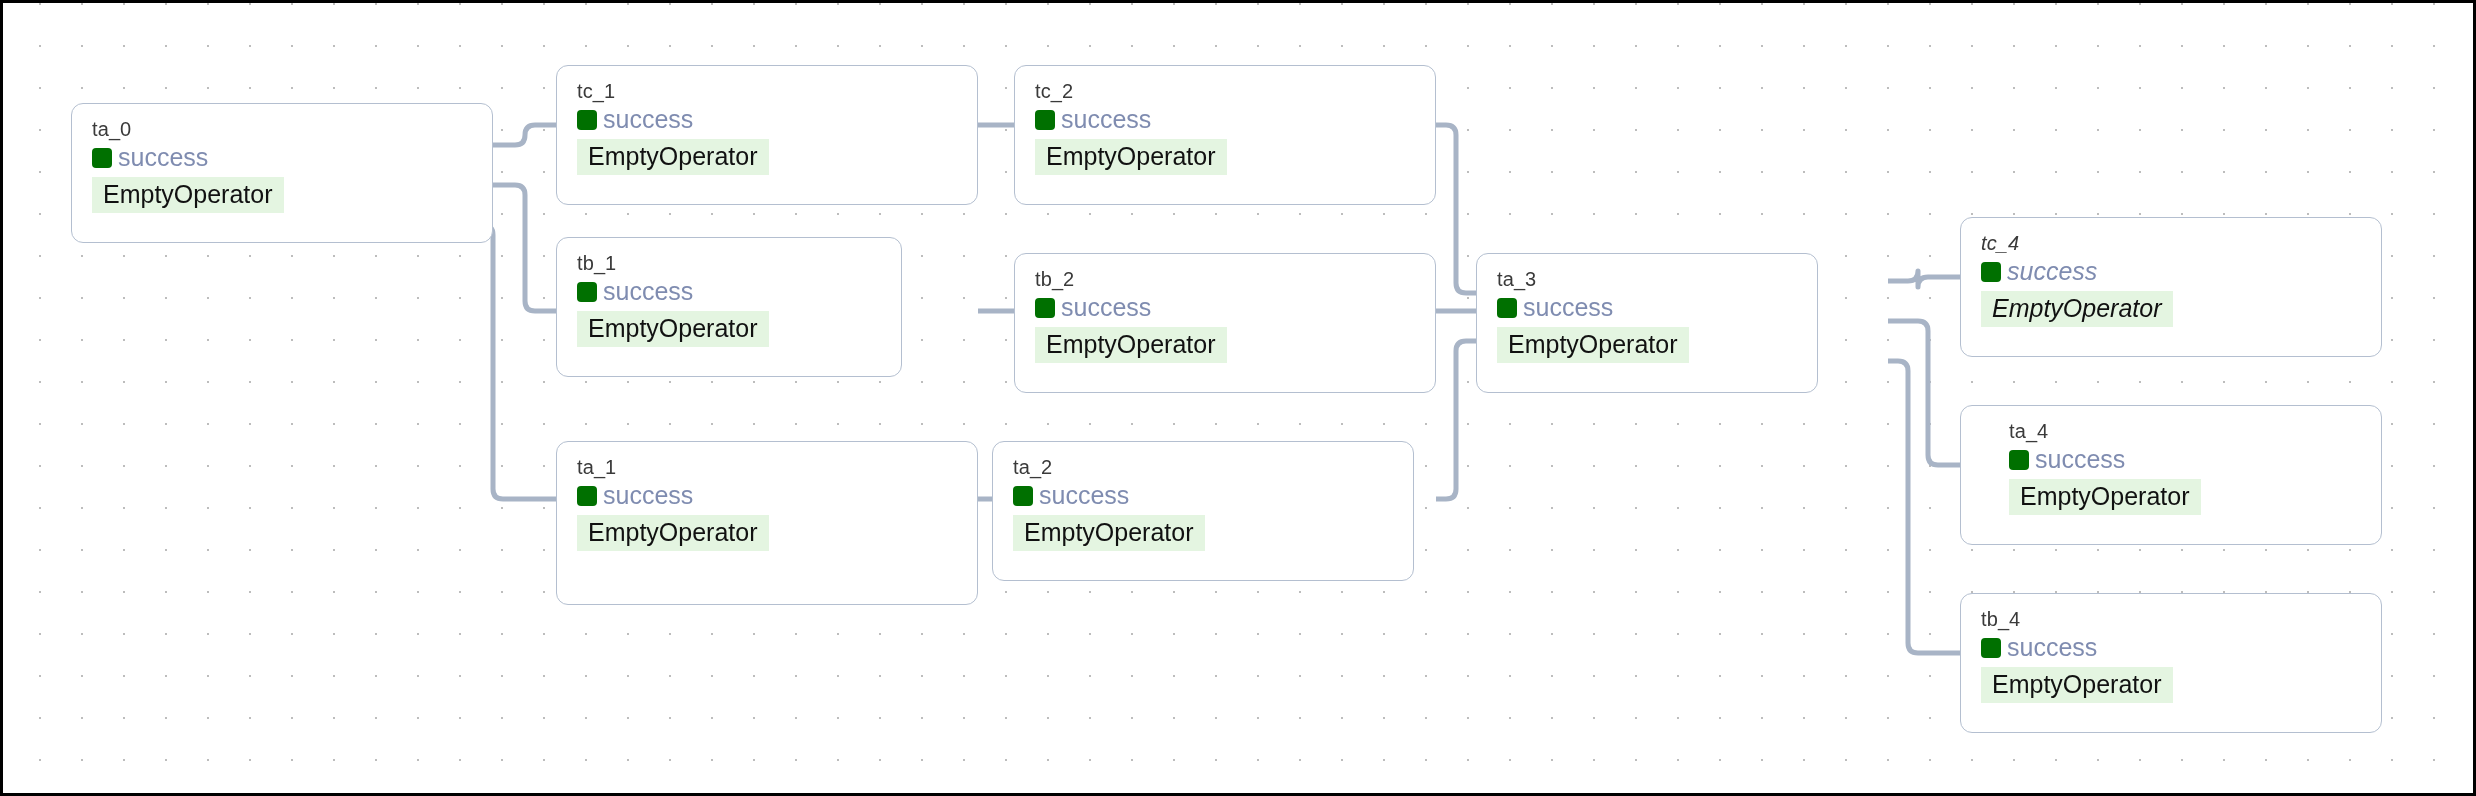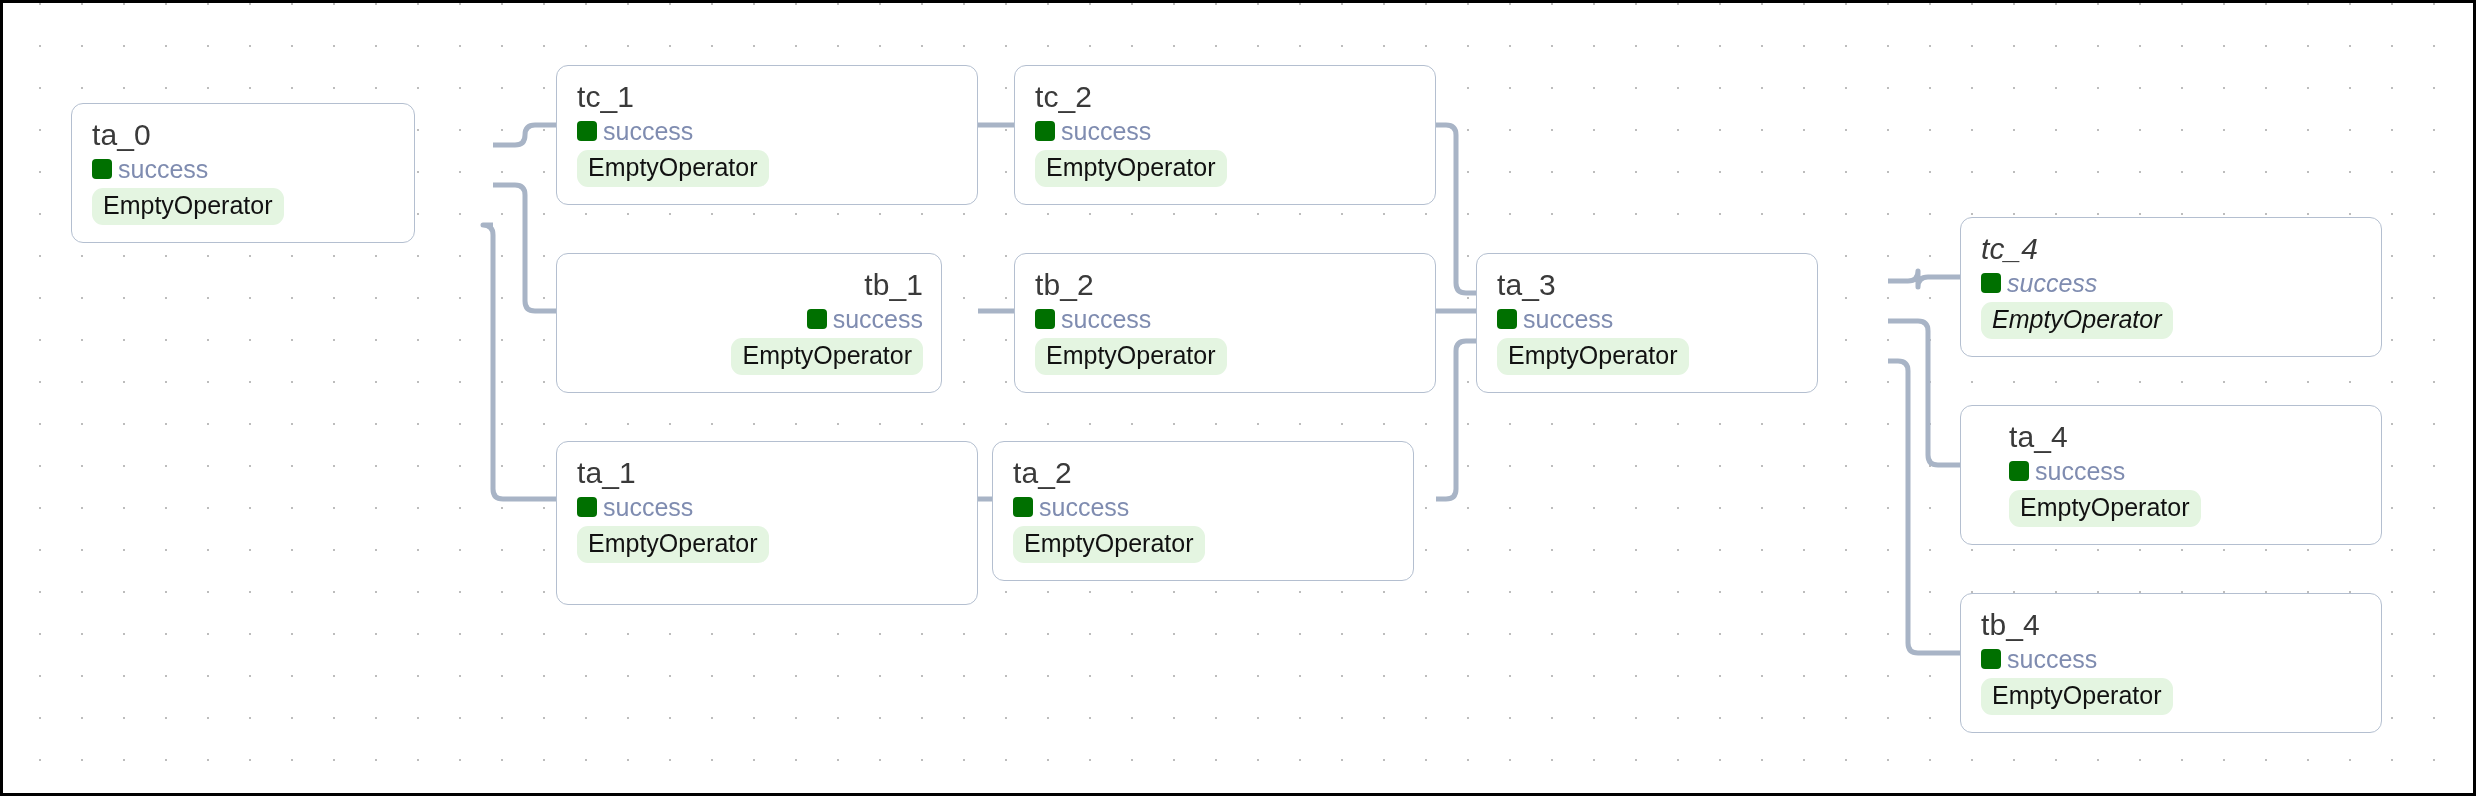--- a/index.html
+++ b/index.html
@@ -39,21 +39,21 @@
     background: #ffffff;
     border: 1.6px solid #b4bfd0;
     border-radius: 12px;
     padding: 14px 18px 14px 20px;
     display: flex;
     flex-direction: column;
     align-items: flex-start;
     justify-content: flex-start;
   }
   .node-title {
-    font-size: 30px;
+    font-size: 20px;
     line-height: 1.12;
     color: #3a3a3a;
     letter-spacing: 0.1px;
     margin-bottom: 4px;
     white-space: nowrap;
   }
   .node-status-row {
     display: flex;
     align-items: center;
     gap: 6px;
@@ -70,21 +70,21 @@
   .status-text {
     font-size: 25px;
     line-height: 1.1;
     color: #7f8cb0;
     white-space: nowrap;
   }
   .operator-badge {
     display: inline-block;
     background: #e4f5e1;
     color: #111111;
-    border-radius: 11px;
+    border-radius: 0;
     padding: 3px 11px 5px 11px;
     font-size: 25px;
     line-height: 1.14;
     white-space: nowrap;
   }
 </style>
 </head>
 <body>
 
 <div id="canvas-frame">
@@ -114,21 +114,21 @@
 
       <path d="M 1885,318 L 1915,318 Q 1925,318 1925,328 L 1925,452 Q 1925,462 1935,462 L 1957,462"></path>
 
       <path d="M 1885,358 L 1895,358 Q 1905,358 1905,368 L 1905,640 Q 1905,650 1915,650 L 1957,650"></path>
 
     </g>
   </svg>
 
   <div id="node-layer">
 
-    <div class="task-node" style="left:68px; top:100px; width:344px; height:140px;">
+    <div class="task-node" style="left:68px; top:100px; width:422px; height:140px;">
       <div class="node-title">ta_0</div>
       <div class="node-status-row">
         <span class="status-square"></span>
         <span class="status-text">success</span>
       </div>
       <span class="operator-badge">EmptyOperator</span>
     </div>
 
     <div class="task-node" style="left:553px; top:62px; width:422px; height:140px;">
       <div class="node-title">tc_1</div>
@@ -141,21 +141,21 @@
 
     <div class="task-node" style="left:1011px; top:62px; width:422px; height:140px;">
       <div class="node-title">tc_2</div>
       <div class="node-status-row">
         <span class="status-square"></span>
         <span class="status-text">success</span>
       </div>
       <span class="operator-badge">EmptyOperator</span>
     </div>
 
-    <div class="task-node" style="left:553px; top:250px; width:386px; height:140px;align-items:flex-end;">
+    <div class="task-node" style="left:553px; top:234px; width:346px; height:140px;">
       <div class="node-title">tb_1</div>
       <div class="node-status-row">
         <span class="status-square"></span>
         <span class="status-text">success</span>
       </div>
       <span class="operator-badge">EmptyOperator</span>
     </div>
 
     <div class="task-node" style="left:1011px; top:250px; width:422px; height:140px;">
       <div class="node-title">tb_2</div>

